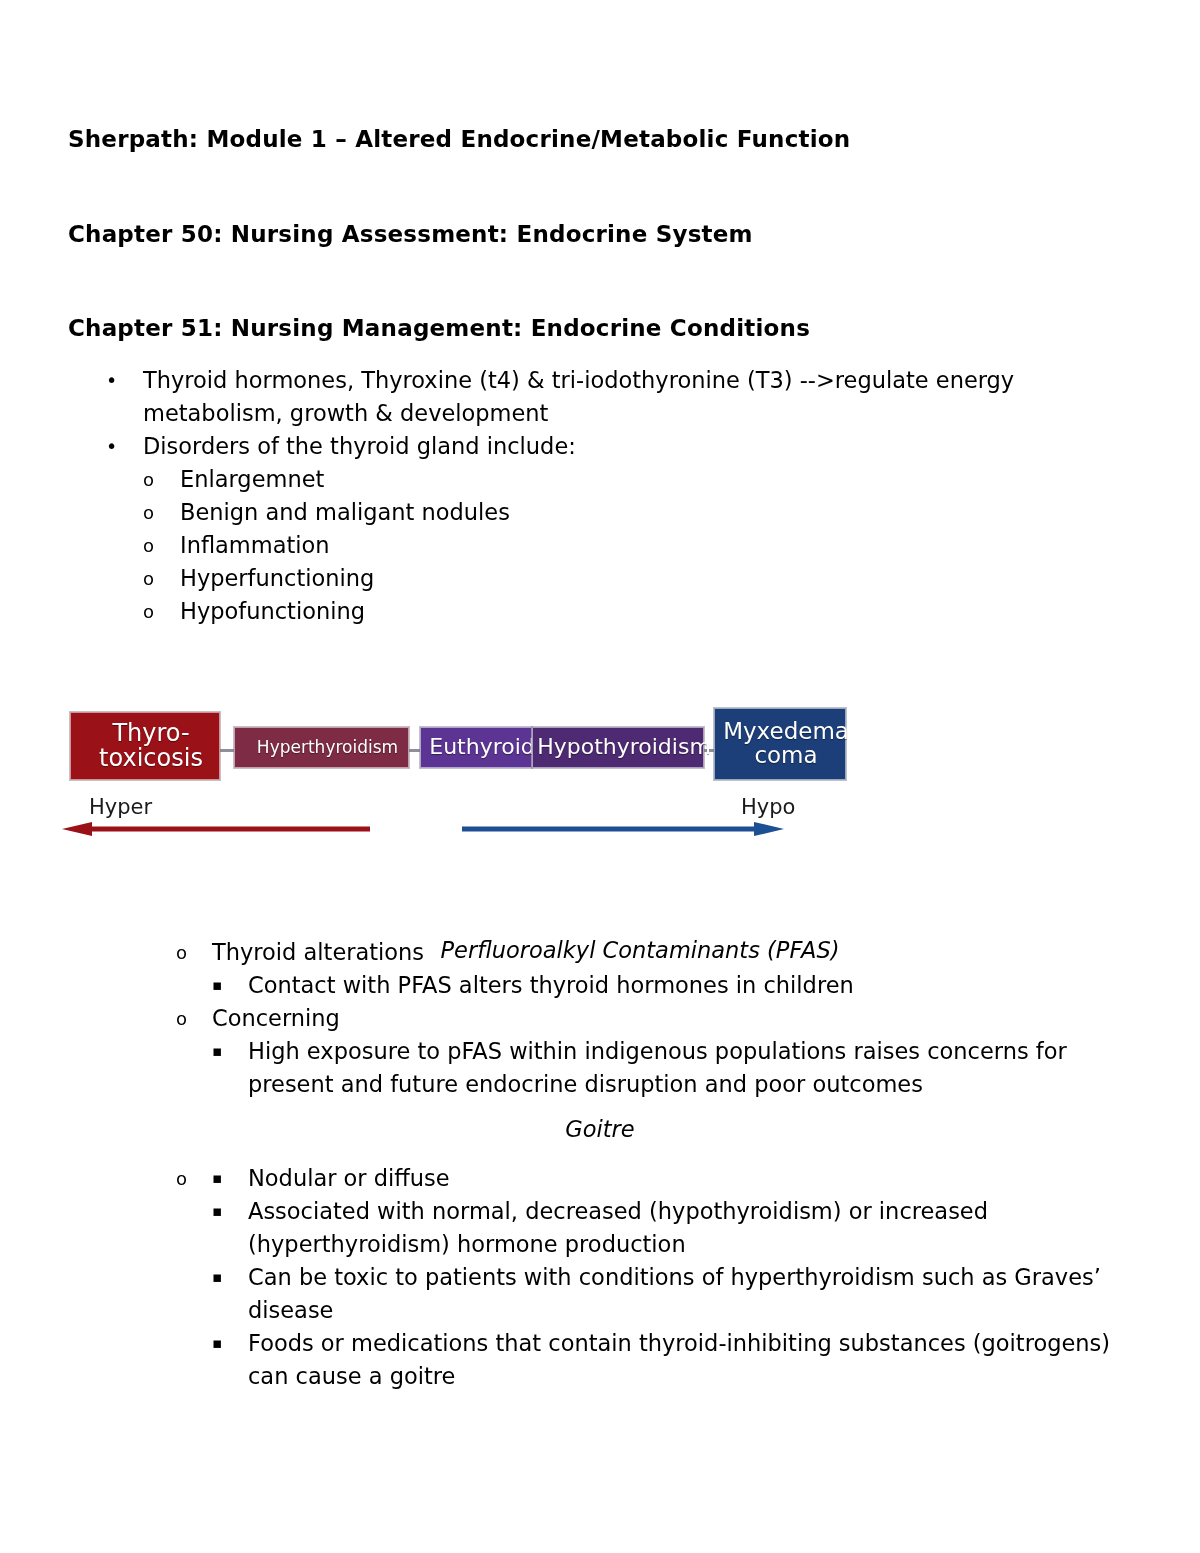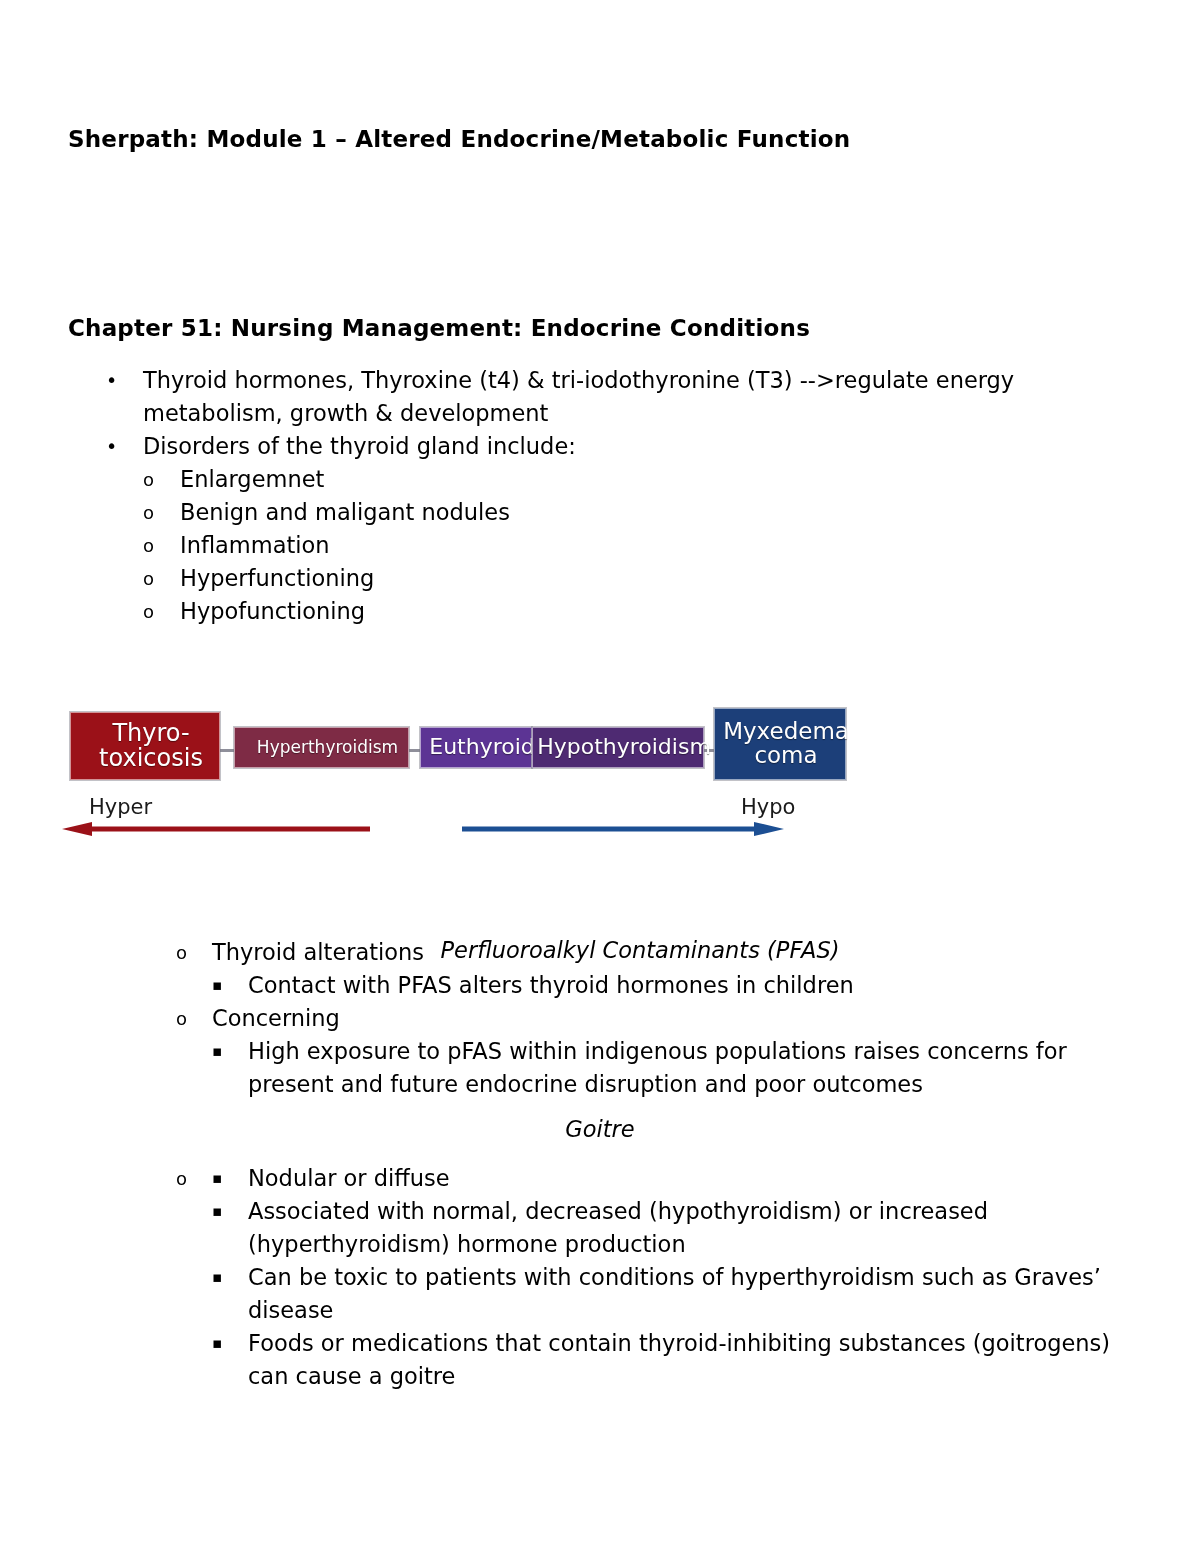--- a/index.html
+++ b/index.html
@@ -141,20 +141,21 @@
   }
   .sp-arrow svg { display: block; }
 </style>
 </head>
 <body>
 
 <div class="page">
 
   <div class="h-title" id="title-main">Sherpath:  Module 1 – Altered Endocrine/Metabolic Function</div>
 
+  <div class="h-title" id="title-ch50">Chapter 50: Nursing Assessment: Endocrine System</div>
 
   <div class="h-title" id="title-ch51">Chapter 51: Nursing Management: Endocrine Conditions</div>
 
   <div class="list-block" id="list-thyroid">
     <ul class="lvl">
 
       <li class="item">
         <span class="marker disc">•</span>
         <span class="txt">Thyroid hormones, Thyroxine (t4) &amp;  tri-iodothyronine (T3) --&gt;regulate energy metabolism, growth &amp; development</span>
       </li>

